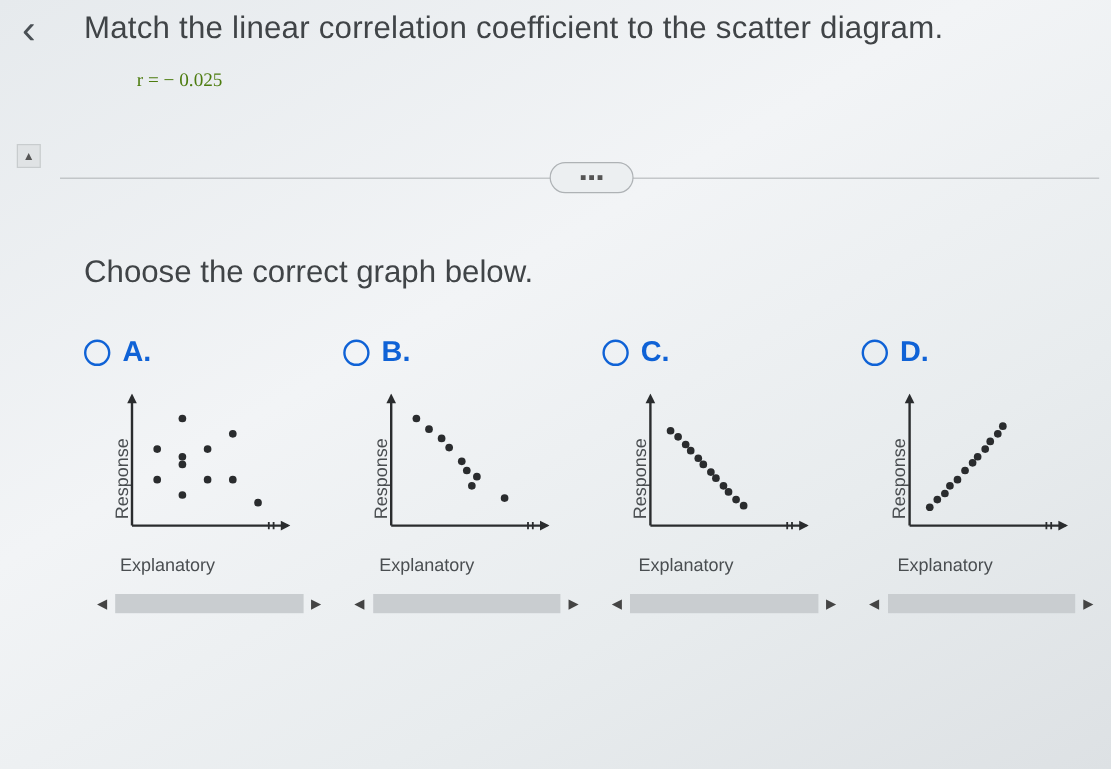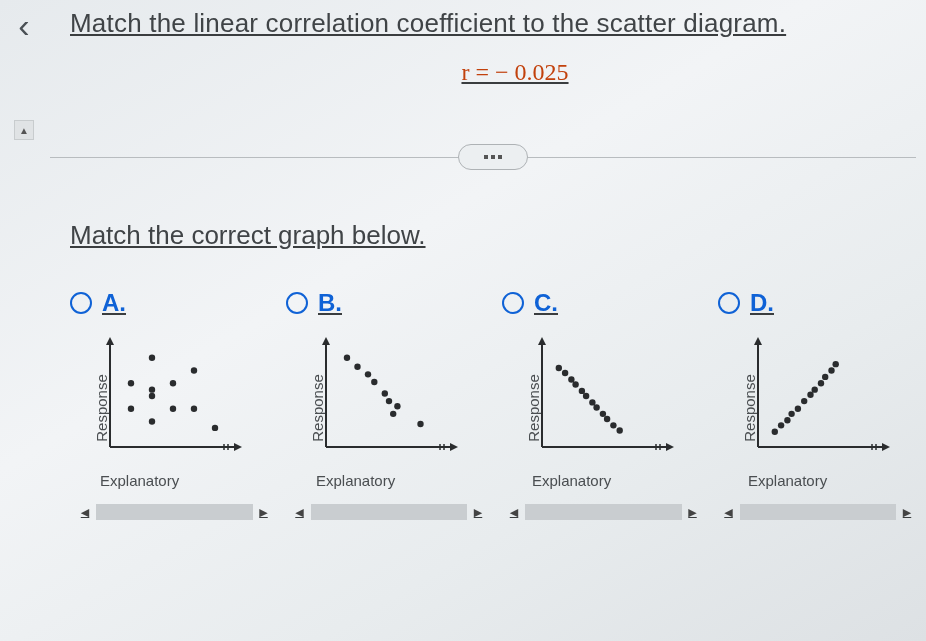--- a/index.html
+++ b/index.html
@@ -40,36 +40,34 @@
     position:absolute;
     top:120px;
   }
   .content {
     position: absolute;
     left: 70px;
     top: 0;
     right: 0;
     bottom: 0;
     padding-right: 10px;
-    text-decoration: underline;
   }
   .question {
     font-size: 26px;
     color: #404447;
     padding-top: 6px;
     line-height: 1.35;
     letter-spacing: 0.2px;
   }
   .given {
-    font-size: 24px;
-    color: #c2410c;
+    font-size: 16px;
+    color: #4d7c0f;
     margin-top: 18px;
     margin-left: 44px;
     font-family: 'Times New Roman', serif;
-    text-align: center;
   }
   .divider-wrap {
     position: relative;
     margin-top: 56px;
     height: 30px;
   }
   .divider {
     border: none;
     border-top: 1.5px solid #b8bcbf;
     position: absolute;
@@ -196,21 +194,21 @@
 
   <div class="divider-wrap">
     <hr class="divider">
     <div class="dots-pill">
       <span></span>
         <span></span>
         <span></span>
     </div>
   </div>
 
-  <div class="prompt">Match the correct graph below.</div>
+  <div class="prompt">Choose the correct graph below.</div>
 
   <div class="options">
 
     <div class="opt">
       <div class="opt-head">
         <div class="radio"></div>
         <div class="opt-label">A.</div>
       </div>
       <div class="plot">
         <div class="y-axis-label">Response</div>

